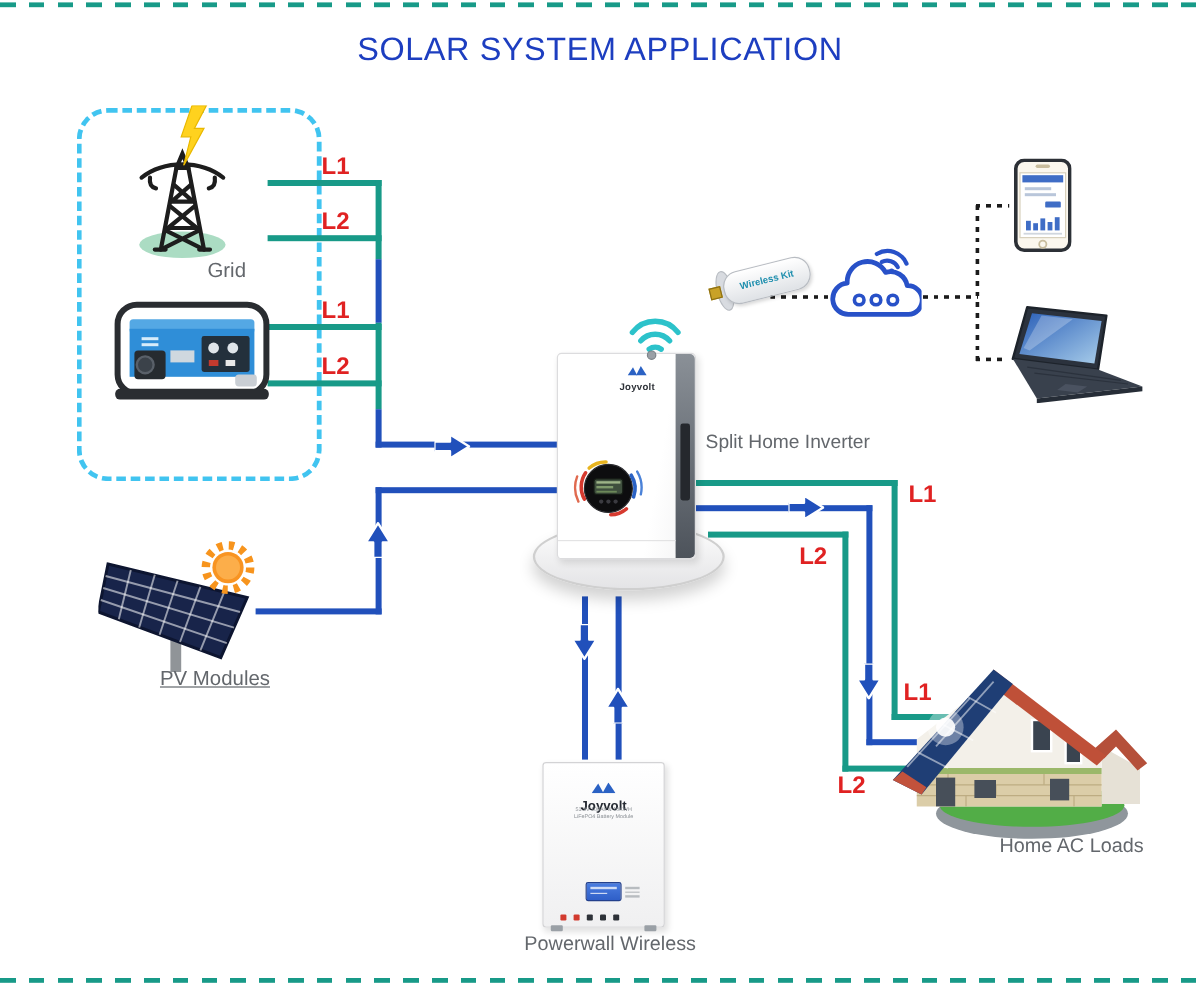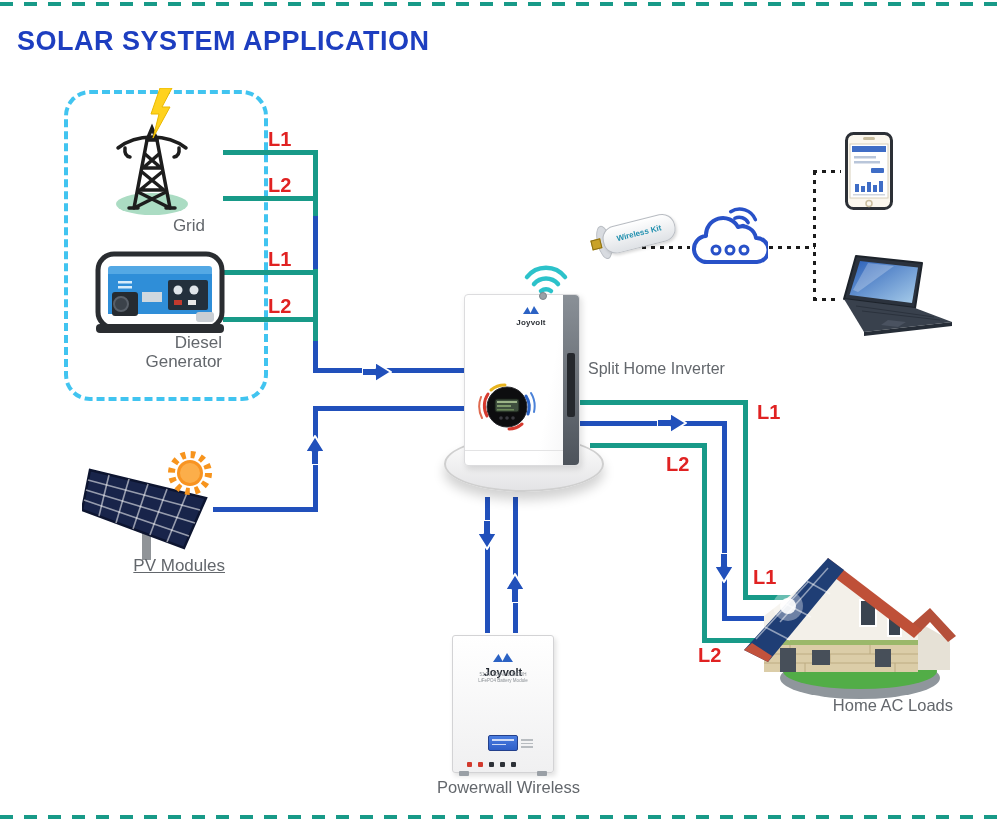--- a/index.html
+++ b/index.html
@@ -2,22 +2,22 @@
 <html style="--accent-blue: #1d3ec0; --line-blue: #2150bb; --line-teal: #189a88; --label-red: #e02222; --box-dash-cyan: #41c4f0; --text-gray: #63676c; --cloud-blue: #2851c8; --wifi-teal: #2cc2ca; --brand-blue: #2b62c4;"><head>
 <meta charset="utf-8">
 <style>
   html,body{margin:0;padding:0;background:#fff;}
   #canvas{position:relative;width:1000px;height:820px;background:#fff;overflow:hidden;
           font-family:"Liberation Sans",sans-serif;}
   
   .page-dash{position:absolute;left:0;width:1000px;height:4px;
              background:repeating-linear-gradient(90deg,var(--line-teal,#189a88) 0 13px,transparent 13px 24px);}
   
-  .title{position:absolute;top:26px;left:0;right:0;text-align:left;font-size:27px;font-weight:bold;
-         letter-spacing:.5px;color:var(--accent-blue,#1d3ec0);padding-left:17px;}
+  .title{position:absolute;top:26px;left:0;right:0;text-align:center;font-size:27px;font-weight:normal;
+         letter-spacing:.5px;color:var(--accent-blue,#1d3ec0);}
   
   .src-box{position:absolute;left:64px;top:90px;width:196px;height:303px;border:4px dashed var(--box-dash-cyan,#41c4f0);
            border-radius:26px;}
   
   .wire{position:absolute;}
   .wire.h{height:5px;} .wire.v{width:5px;}
   .teal{background:var(--line-teal,#189a88);} .blue{background:var(--line-blue,#2150bb);}
   .dot-h{position:absolute;height:3px;background:repeating-linear-gradient(90deg,#1b1b1b 0 4px,transparent 4px 9px);}
   .dot-v{position:absolute;width:3px;background:repeating-linear-gradient(180deg,#1b1b1b 0 4px,transparent 4px 9px);}
   
@@ -179,24 +179,20 @@
     <rect x="52" y="44" width="20" height="10" fill="#cfd8df"></rect>
     <rect x="22" y="44" width="26" height="24" rx="3" fill="#262b30"></rect>
     <circle cx="31" cy="56" r="7" fill="#3b424a" stroke="#596069" stroke-width="2"></circle>
     <rect x="78" y="32" width="40" height="30" rx="2" fill="#23303c"></rect>
     <circle cx="88" cy="42" r="4.5" fill="#dfe5ea"></circle>
     <circle cx="104" cy="42" r="4.5" fill="#dfe5ea"></circle>
     <rect x="84" y="52" width="8" height="5" fill="#c33a2e"></rect>
     <rect x="98" y="52" width="8" height="5" fill="#e8e8e8"></rect>
     <rect x="106" y="64" width="18" height="10" rx="3" fill="#c9ced4"></rect>
   </svg>
-  <div class="glabel" style="left:82px;top:333px;width:140px;">
-    <div>Diesel</div>
-    <div>Generator</div>
-  </div>
 
   <svg class="dev" style="left:82px;top:458px;" width="135" height="105" viewBox="0 0 135 105">
     <rect x="60" y="66" width="9" height="36" fill="#909498"></rect>
     <polygon points="8,12 124,40 102,90 0,52" fill="#18244a" stroke="#0d1530" stroke-width="2.5"></polygon>
     <g stroke="rgba(255,255,255,.55)" stroke-width="1.6">
       <line x1="27" y1="17" x2="17" y2="58"></line>
         <line x1="47" y1="21" x2="34" y2="65"></line>
       <line x1="66" y1="26" x2="51" y2="71"></line>
         <line x1="85" y1="31" x2="68" y2="77"></line>
       <line x1="105" y1="35" x2="85" y2="84"></line>

